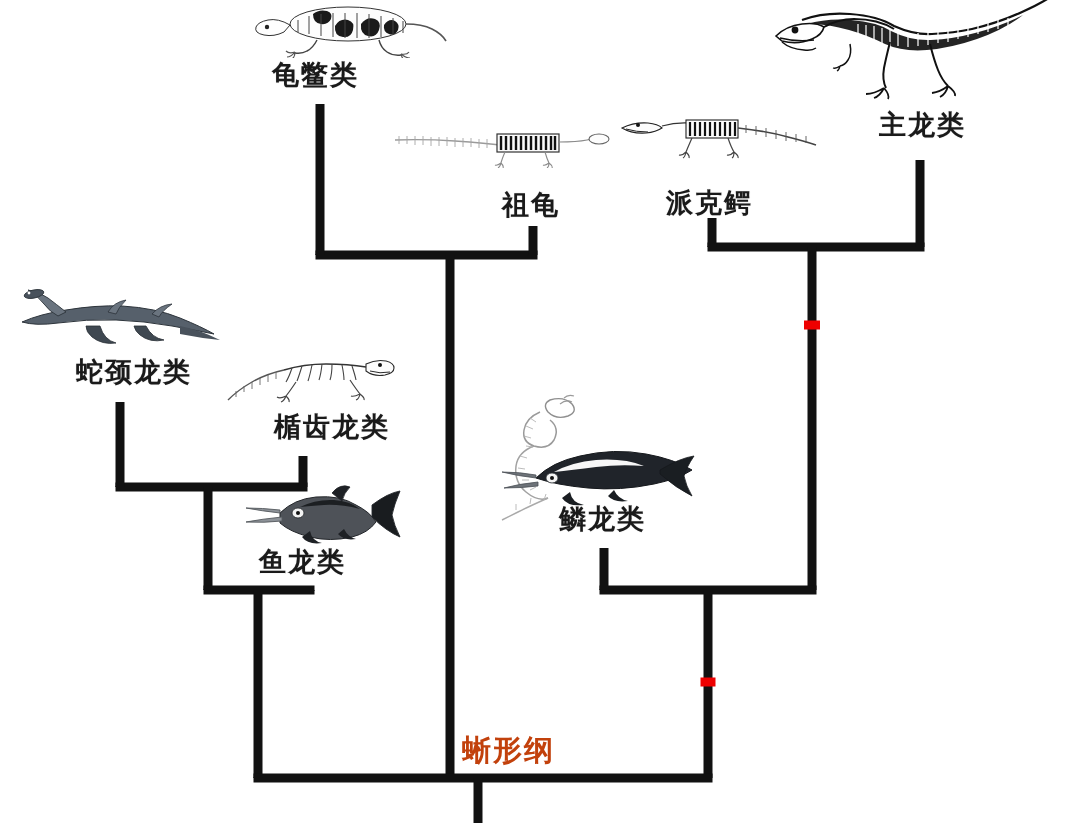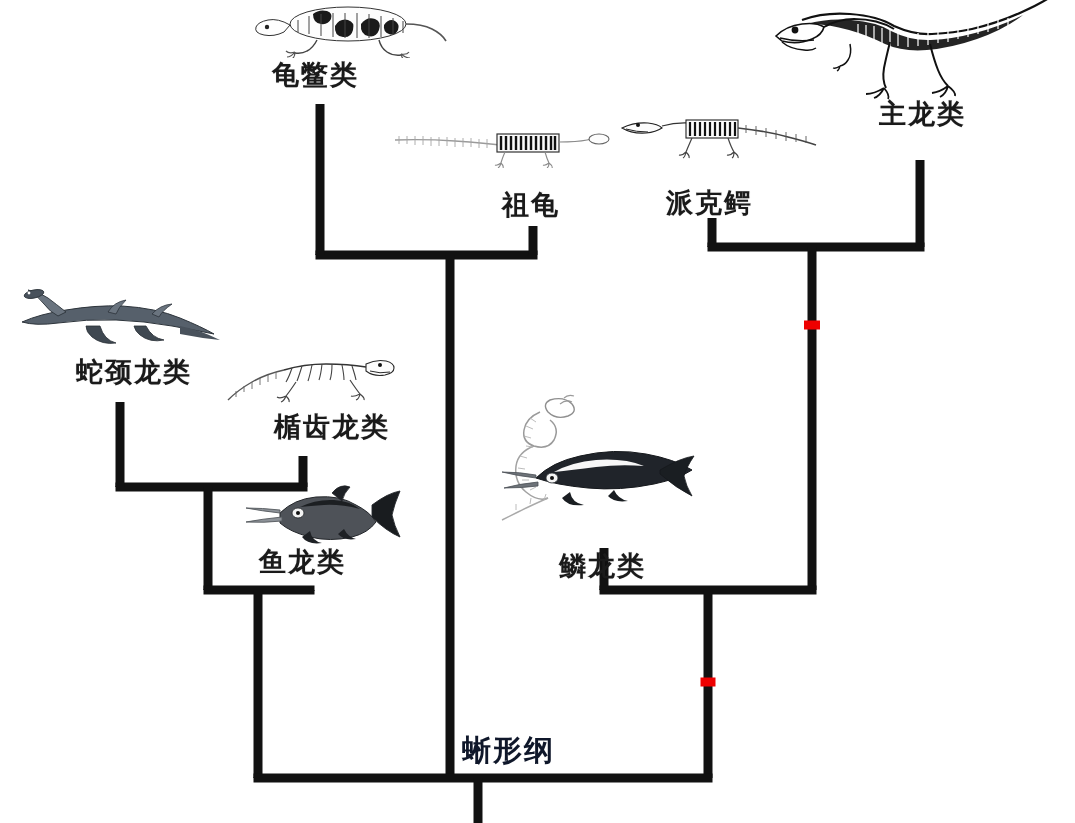--- a/index.html
+++ b/index.html
@@ -37,21 +37,21 @@
     font-family: "Liberation Serif", "DejaVu Serif", serif;
     font-size: 27px;
     font-weight: 700;
     letter-spacing: 2px;
     line-height: 1;
     text-shadow: 0 0 1px rgba(0,0,0,0.25);
   }
   .root-label {
     position: absolute;
     white-space: nowrap;
-    color: #0f172a;
+    color: #c2410c;
     font-family: "Liberation Serif", "DejaVu Serif", serif;
     font-size: 29px;
     font-weight: 700;
     letter-spacing: 2px;
     line-height: 1;
   }
   .organism {
     position: absolute;
   }
   .organism svg { display: block; }
@@ -256,21 +256,21 @@
         <path d="M170 76 q20 -12 34 -14 q-8 12 -10 20 q2 10 8 20 q-16 -8 -32 -22z" fill="#1a1e22" stroke="#15181c" stroke-width="0.8"></path>
         <path d="M80 98 q2 11 14 13 q-16 2 -22 -7z" fill="#1a1e22" stroke="none"></path>
         <path d="M124 96 q4 9 14 11 q-14 2 -20 -5z" fill="#1a1e22" stroke="none"></path>
       </g>
     </svg>
   </div>
 
   <div class="taxon-label" id="lbl-0" style="left: 272px; top: 62px;">龟鳖类</div>
   <div class="taxon-label" id="lbl-1" style="left: 502px; top: 192px;">祖龟</div>
   <div class="taxon-label" id="lbl-2" style="left: 666px; top: 190px;">派克鳄</div>
-  <div class="taxon-label" id="lbl-3" style="left: 879px; top: 101px;">主龙类</div>
+  <div class="taxon-label" id="lbl-3" style="left: 879px; top: 112px;">主龙类</div>
   <div class="taxon-label" id="lbl-4" style="left: 76px; top: 359px; text-align: right;">蛇颈龙类</div>
   <div class="taxon-label" id="lbl-5" style="left: 274px; top: 414px; font-family: Liberation Serif, serif;">楯齿龙类</div>
   <div class="taxon-label" id="lbl-6" style="left: 259px; top: 549px;">鱼龙类</div>
-  <div class="taxon-label" id="lbl-7" style="left: 559px; top: 506px; margin-top: 47px;">鳞龙类</div>
+  <div class="taxon-label" id="lbl-7" style="left: 559px; top: 506px;">鳞龙类</div>
 
   <div class="root-label" id="root-lbl" style="left:462px; top:736px;">蜥形纲</div>
 
 </div>
 
 </body></html>

